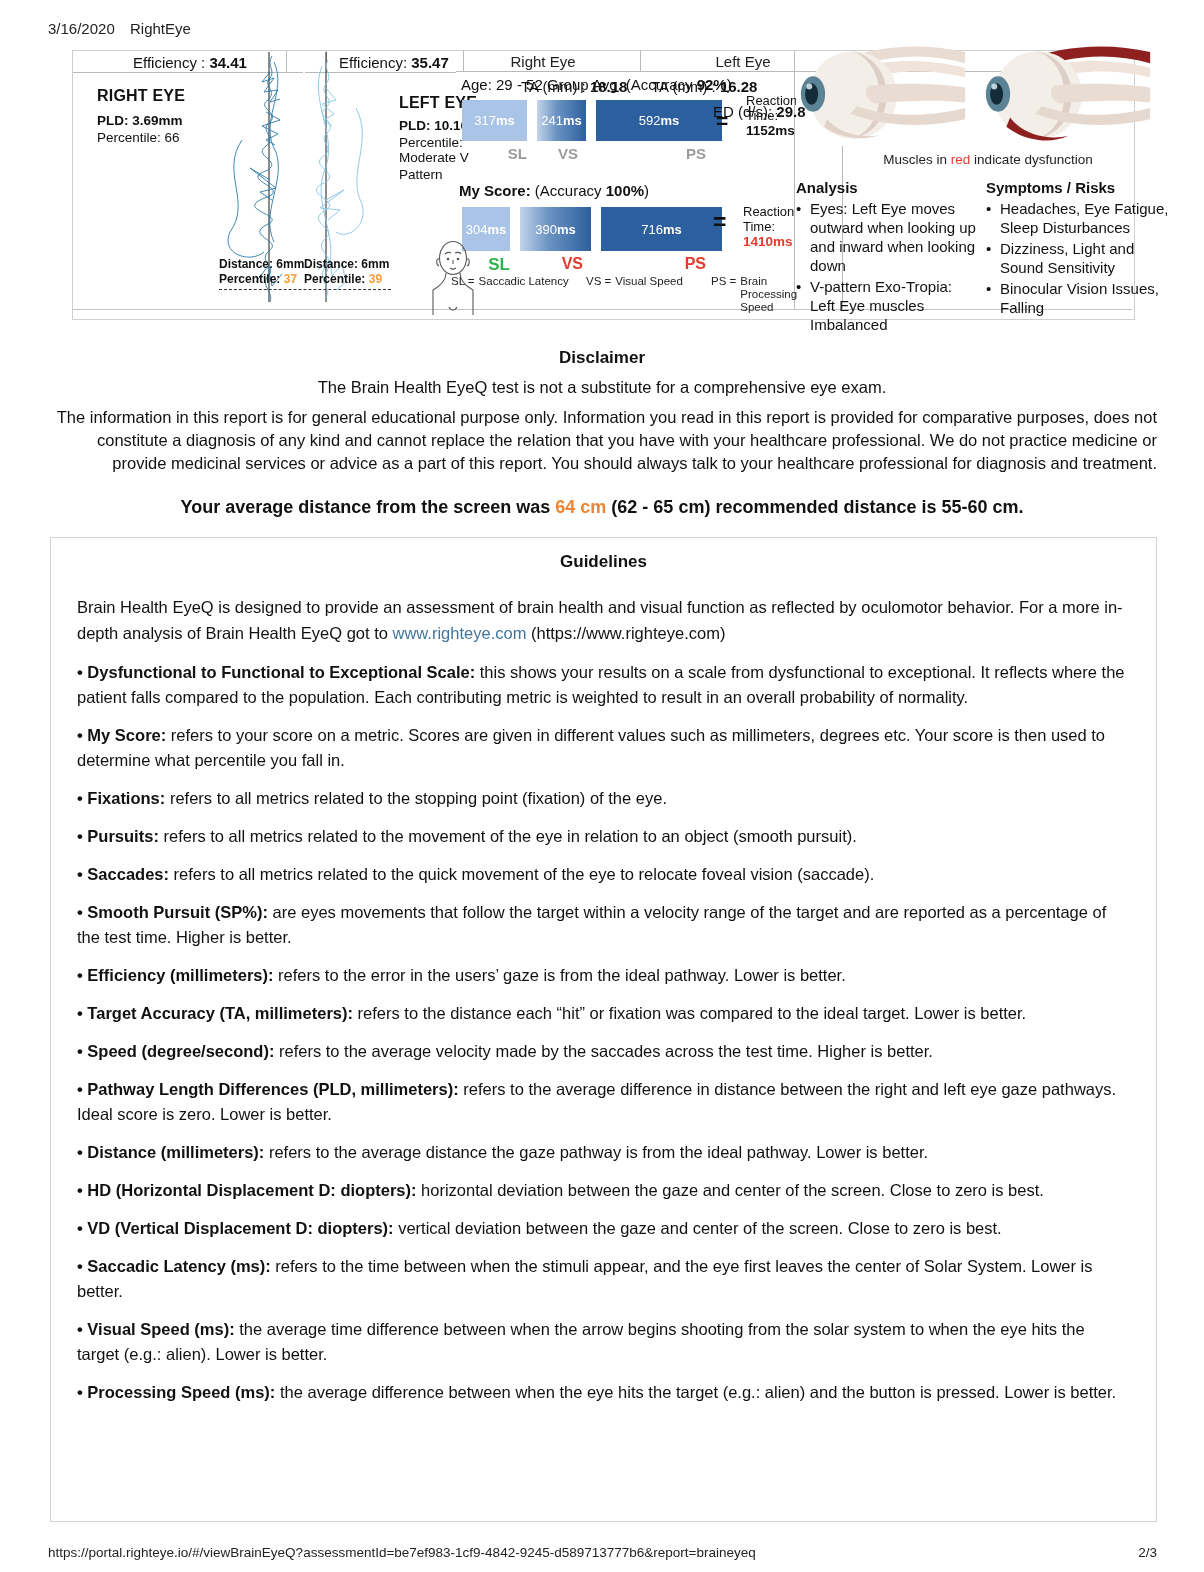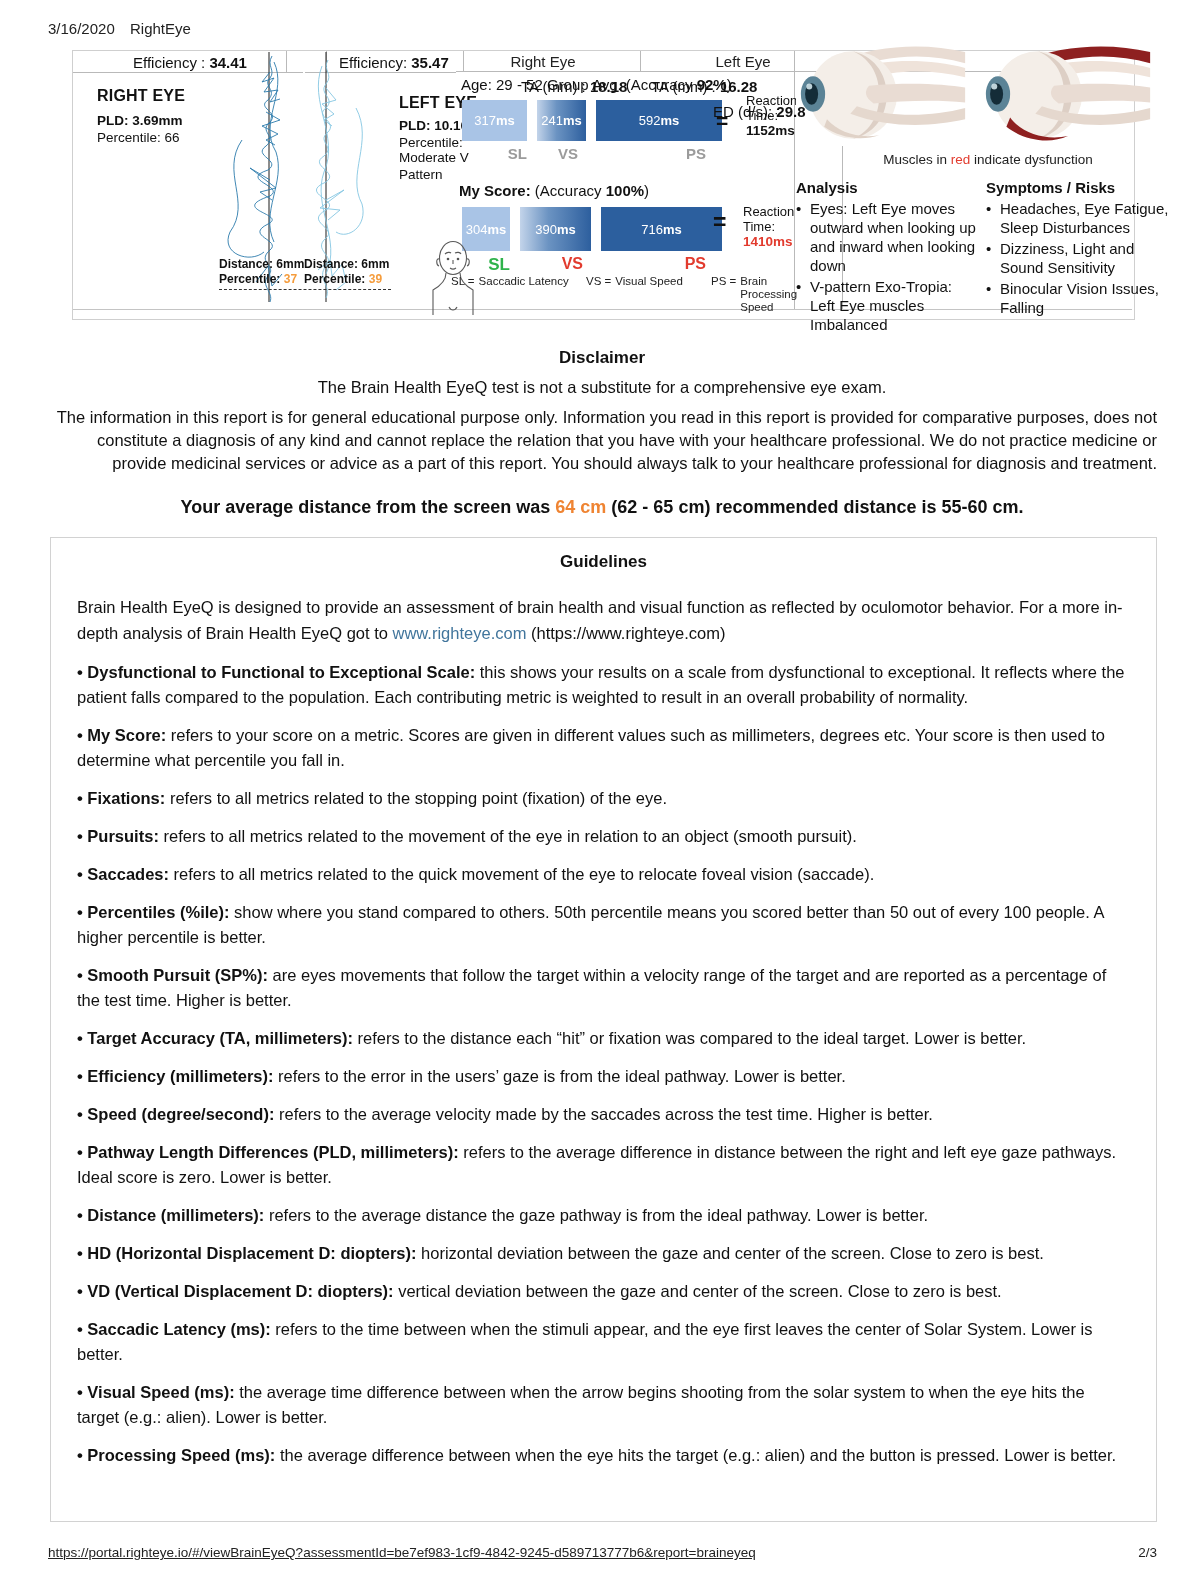--- a/index.html
+++ b/index.html
@@ -5,21 +5,21 @@
   html,body{margin:0;padding:0;}
   body{
     width:1204px;height:1572px;position:relative;background:#fff;
     font-family:"Liberation Sans","DejaVu Sans",sans-serif;color:#111;
     overflow:hidden;
   }
   .abs{position:absolute;}
   
   .ph-date{left:48px;top:20px;font-size:15px;color:#222;}
   .ph-title{left:0;right:0;top:20px;text-align:left;padding-left:130px;font-size:15px;color:#222;}
-  .pf-url{left:48px;top:1545px;font-size:13.5px;color:#222;text-decoration:underline;}
+  .pf-url{left:48px;top:1545px;font-size:13.5px;color:#222;}
   .pf-page{right:47px;top:1545px;font-size:13.5px;color:#222;}
 
   
   .figure{left:72px;top:50px;width:1061px;height:268px;border:1px solid #cfcfcf;background:#fff;}
   .vline{position:absolute;width:1px;background:#b9b9b9;}
   .hline{position:absolute;height:1px;background:#b9b9b9;}
   .eff{font-size:15px;white-space:nowrap;}
   .eff b{font-weight:bold;}
   .colhead{font-size:15px;text-align:center;color:#222;}
   .eyeblock-title{font-weight:bold;font-size:16px;letter-spacing:.2px;}
@@ -309,24 +309,23 @@
   <h2 class="guide-title">Guidelines</h2>
   <p class="guide-intro">
     <span>Brain Health EyeQ is designed to provide an assessment of brain health and visual function as reflected by oculomotor behavior. For a more in-depth analysis of Brain Health EyeQ got to </span><a href="#">www.righteye.com</a><span> (https://www.righteye.com)</span>
   </p>
   <div>
       <p class="gb"><b>• Dysfunctional to Functional to Exceptional Scale:</b><span>  this shows your results on a scale from dysfunctional to exceptional. It reflects where the patient falls compared to the population. Each contributing metric is weighted to result in an overall probability of normality.</span></p>
       <p class="gb"><b>• My Score:</b><span> refers to your score on a metric. Scores are given in different values such as millimeters, degrees etc. Your score is then used to determine what percentile you fall in.</span></p>
       <p class="gb"><b>• Fixations:</b><span> refers to all metrics related to the stopping point (fixation) of the eye.</span></p>
       <p class="gb"><b>• Pursuits:</b><span> refers to all metrics related to the movement of the eye in relation to an object (smooth pursuit).</span></p>
       <p class="gb"><b>• Saccades:</b><span> refers to all metrics related to the quick movement of the eye to relocate foveal vision (saccade).</span></p>
-      <p class="gb"><b>• Percentiles (%ile):</b><span> show where you stand compared to others. 50th percentile means you scored better than 50 out of every 100 people. A higher percentile is better.</span></p>
       <p class="gb"><b>• Smooth Pursuit (SP%):</b><span> are eyes movements that follow the target within a velocity range of the target and are reported as a percentage of the test time. Higher is better.</span></p>
+      <p class="gb"><b>• Efficiency (millimeters):</b><span> refers to the error in the users’ gaze is from the ideal pathway. Lower is better.</span></p>
       <p class="gb"><b>• Target Accuracy (TA, millimeters):</b><span> refers to the distance each “hit” or fixation was compared to the ideal target. Lower is better.</span></p>
-      <p class="gb"><b>• Efficiency (millimeters):</b><span> refers to the error in the users’ gaze is from the ideal pathway. Lower is better.</span></p>
       <p class="gb"><b>• Speed (degree/second):</b><span> refers to the average velocity made by the saccades across the test time. Higher is better.</span></p>
       <p class="gb"><b>• Pathway Length Differences (PLD, millimeters):</b><span> refers to the average difference in distance between the right and left eye gaze pathways. Ideal score is zero. Lower is better.</span></p>
       <p class="gb"><b>• Distance (millimeters):</b><span> refers to the average distance the gaze pathway is from the ideal pathway. Lower is better.</span></p>
       <p class="gb"><b>• HD (Horizontal Displacement D: diopters):</b><span> horizontal deviation between the gaze and center of the screen. Close to zero is best.</span></p>
       <p class="gb"><b>• VD (Vertical Displacement D: diopters):</b><span> vertical deviation between the gaze and center of the screen. Close to zero is best.</span></p>
       <p class="gb"><b>• Saccadic Latency (ms):</b><span> refers to the time between when the stimuli appear, and the eye first leaves the center of Solar System. Lower is better.</span></p>
       <p class="gb"><b>• Visual Speed (ms):</b><span> the average time difference between when the arrow begins shooting from the solar system to when the eye hits the target (e.g.: alien). Lower is better.</span></p>
       <p class="gb"><b>• Processing Speed (ms):</b><span> the average difference between when the eye hits the target (e.g.: alien) and the button is pressed. Lower is better.</span></p>
     </div>
 </div>

